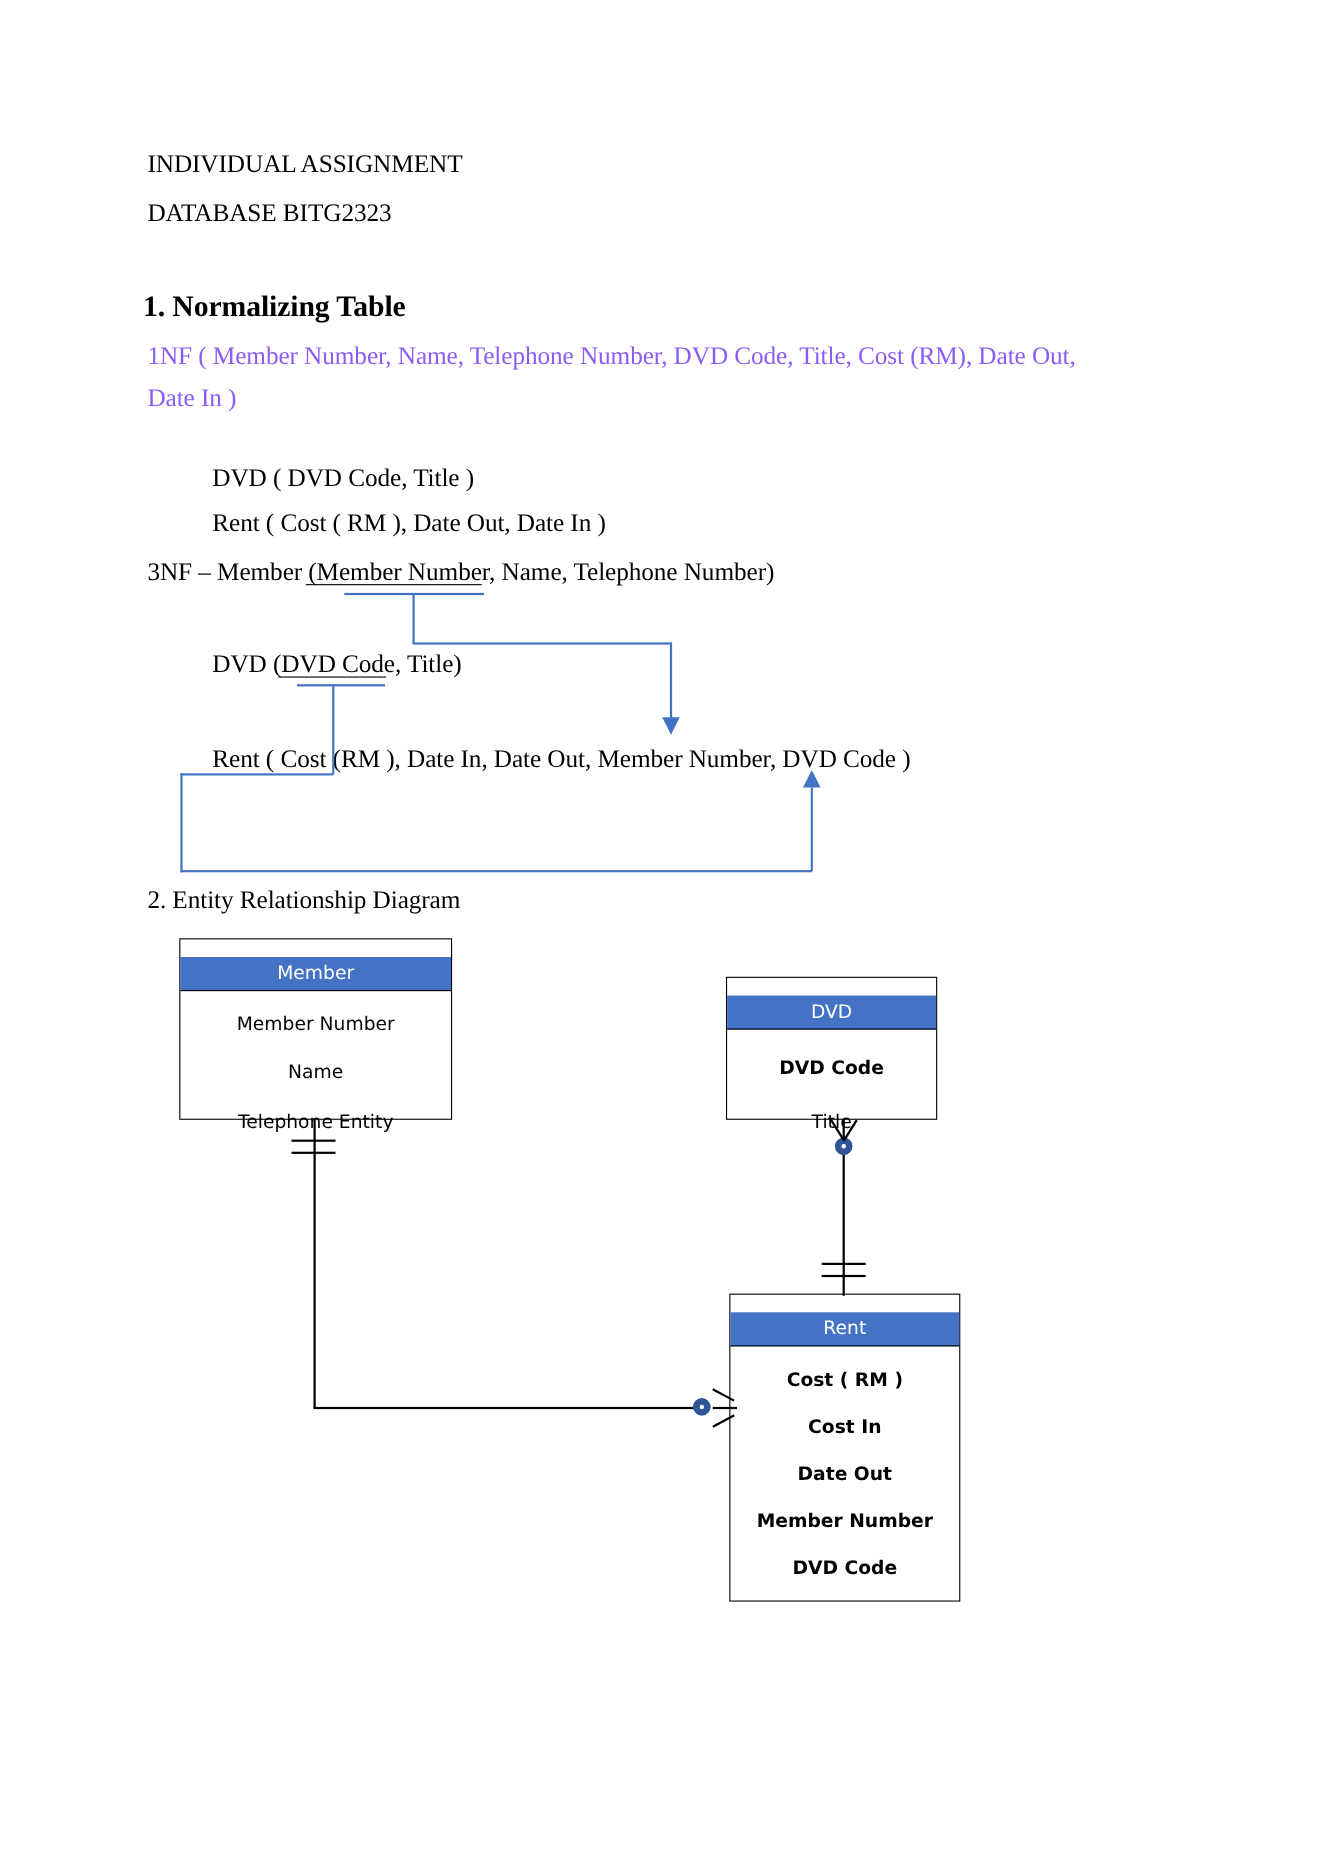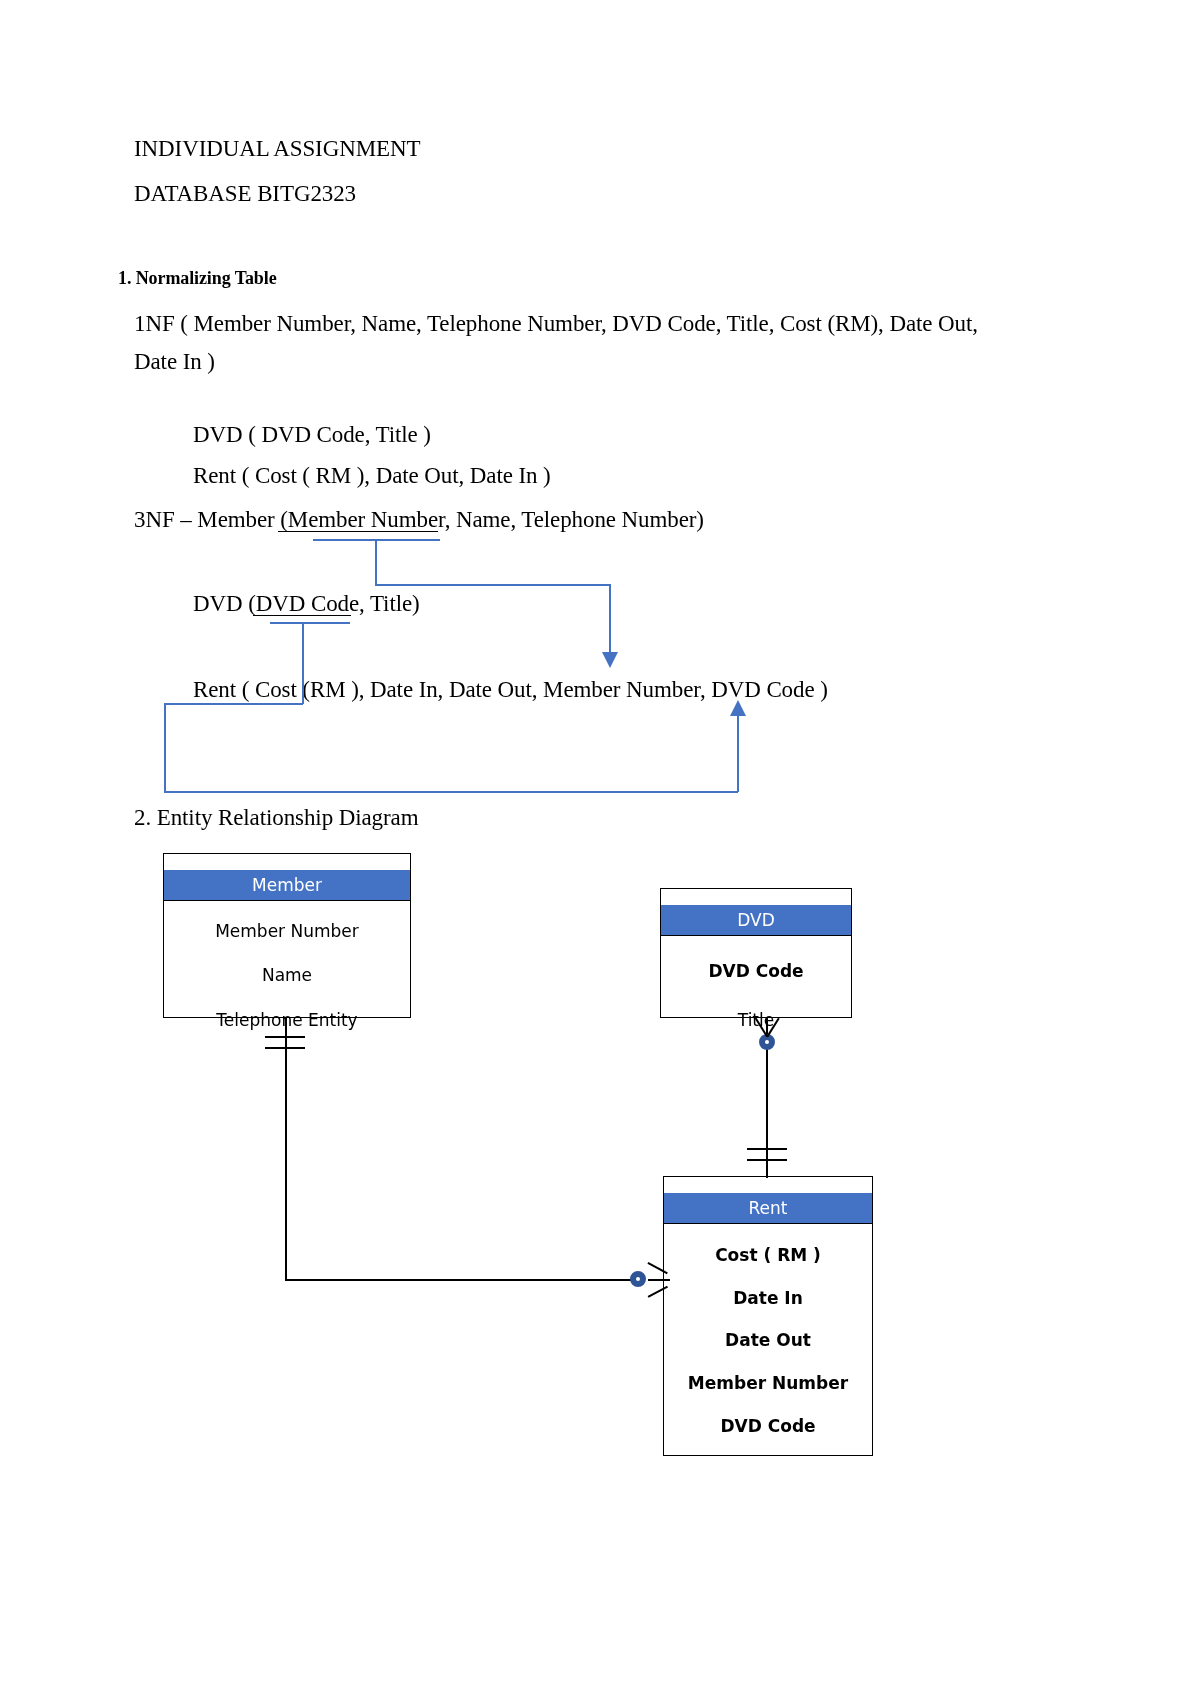--- a/index.html
+++ b/index.html
@@ -25,28 +25,28 @@
     line-height: 34px;
     color: #000000;
     white-space: pre;
     letter-spacing: -0.1px;
   }
   .doc-para {
     position: absolute;
     font-family: "Liberation Serif", "DejaVu Serif", serif;
     font-size: 23px;
     line-height: 38px;
-    color: #000000;
+    color: #8b5cf6;
     letter-spacing: -0.1px;
   }
   .bold { font-weight: bold; }
 
   .title-1 { left: 134px; top: 132px; }
   .title-2 { left: 134px; top: 177px; }
-  .head-1  { left: 118px; top: 261px; font-size: 18px; }
+  .head-1  { left: 130px; top: 261px; font-size: 27px; }
   .p-1nf   { left: 134px; top: 305px; width: 850px; }
   .p-2nf   { left: 134px; top: 375px; }
   .p-2nf-dvd  { left: 193px; top: 418px; }
   .p-2nf-rent { left: 193px; top: 459px; }
   .p-3nf   { left: 134px; top: 503px; }
   .p-3nf-dvd  { left: 193px; top: 587px; }
   .p-3nf-rent { left: 193px; top: 673px; }
   .head-2  { left: 134px; top: 801px; }
 
   
@@ -188,21 +188,21 @@
     <div class="entity-body" style="height:98px; padding:10px 0;">
       <div class="attr attr-bold">DVD Code</div>
       <div class="attr">Title</div>
     </div>
   </div>
 
   <div class="entity" style="left:663px; top:1176px; width:210px; height:280px;">
     <div class="entity-header">Rent</div>
     <div class="entity-body" style="height:213px; padding:10px 0;">
       <div class="attr attr-bold">Cost ( RM )</div>
-      <div class="attr attr-bold">Date In</div>
+      <div class="attr attr-bold">Cost In</div>
       <div class="attr attr-bold">Date Out</div>
       <div class="attr attr-bold">Member Number</div>
       <div class="attr attr-bold">DVD Code</div>
     </div>
   </div>
 
   <div class="line-blk lv" style="left:285px; top:1018px; height:262px;"></div>
 
   <div class="line-blk lh" style="left:285px; top:1279px; width:360px;"></div>
 

